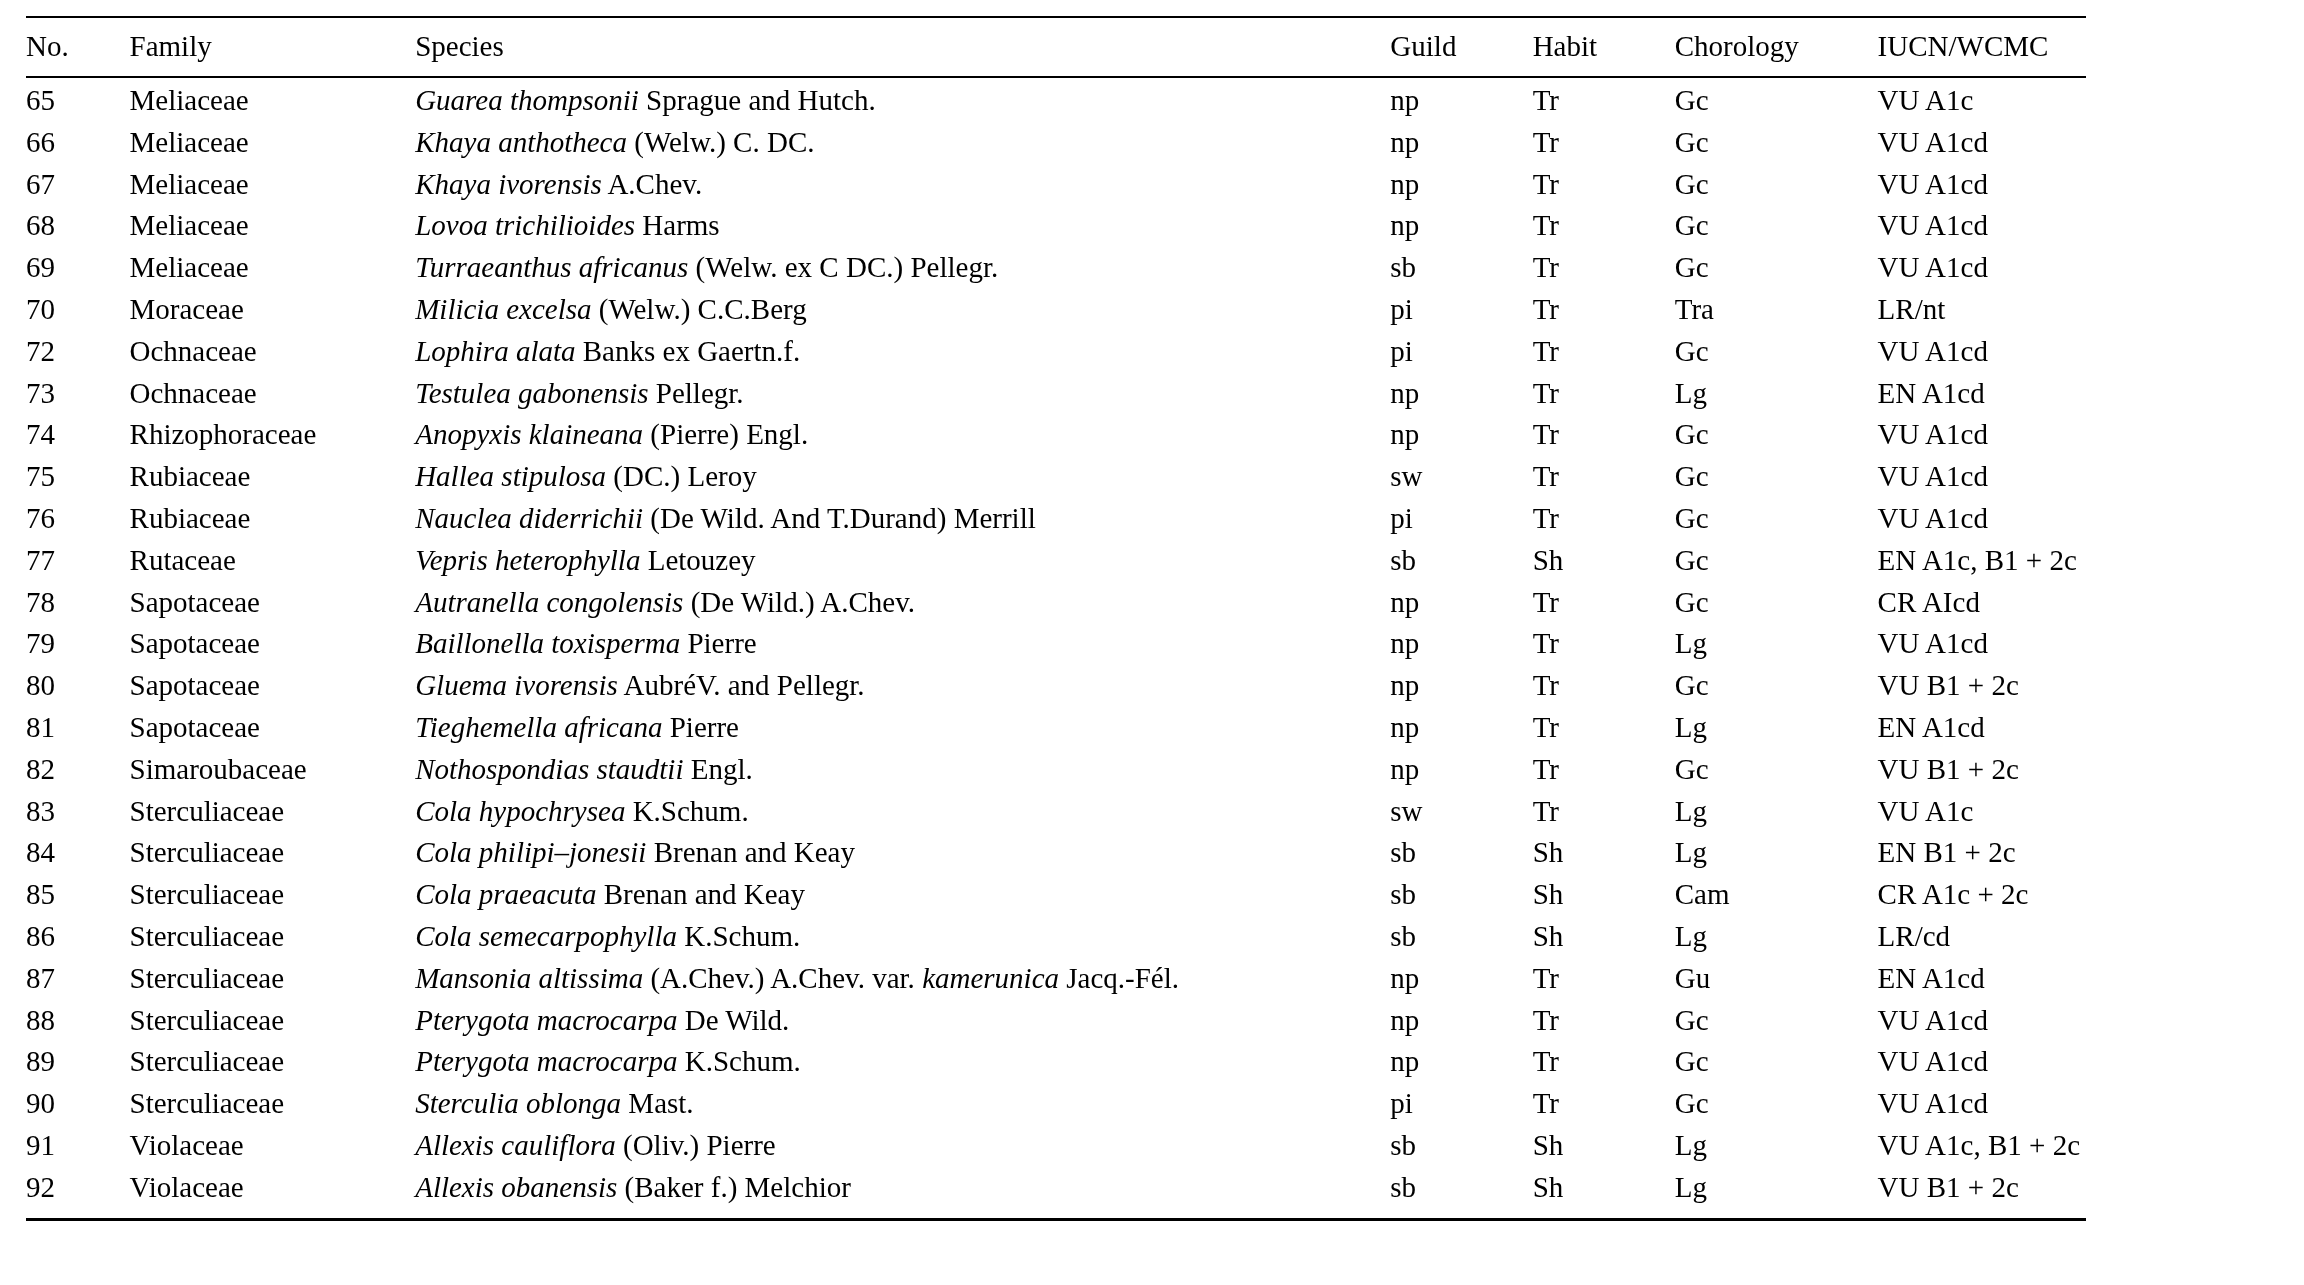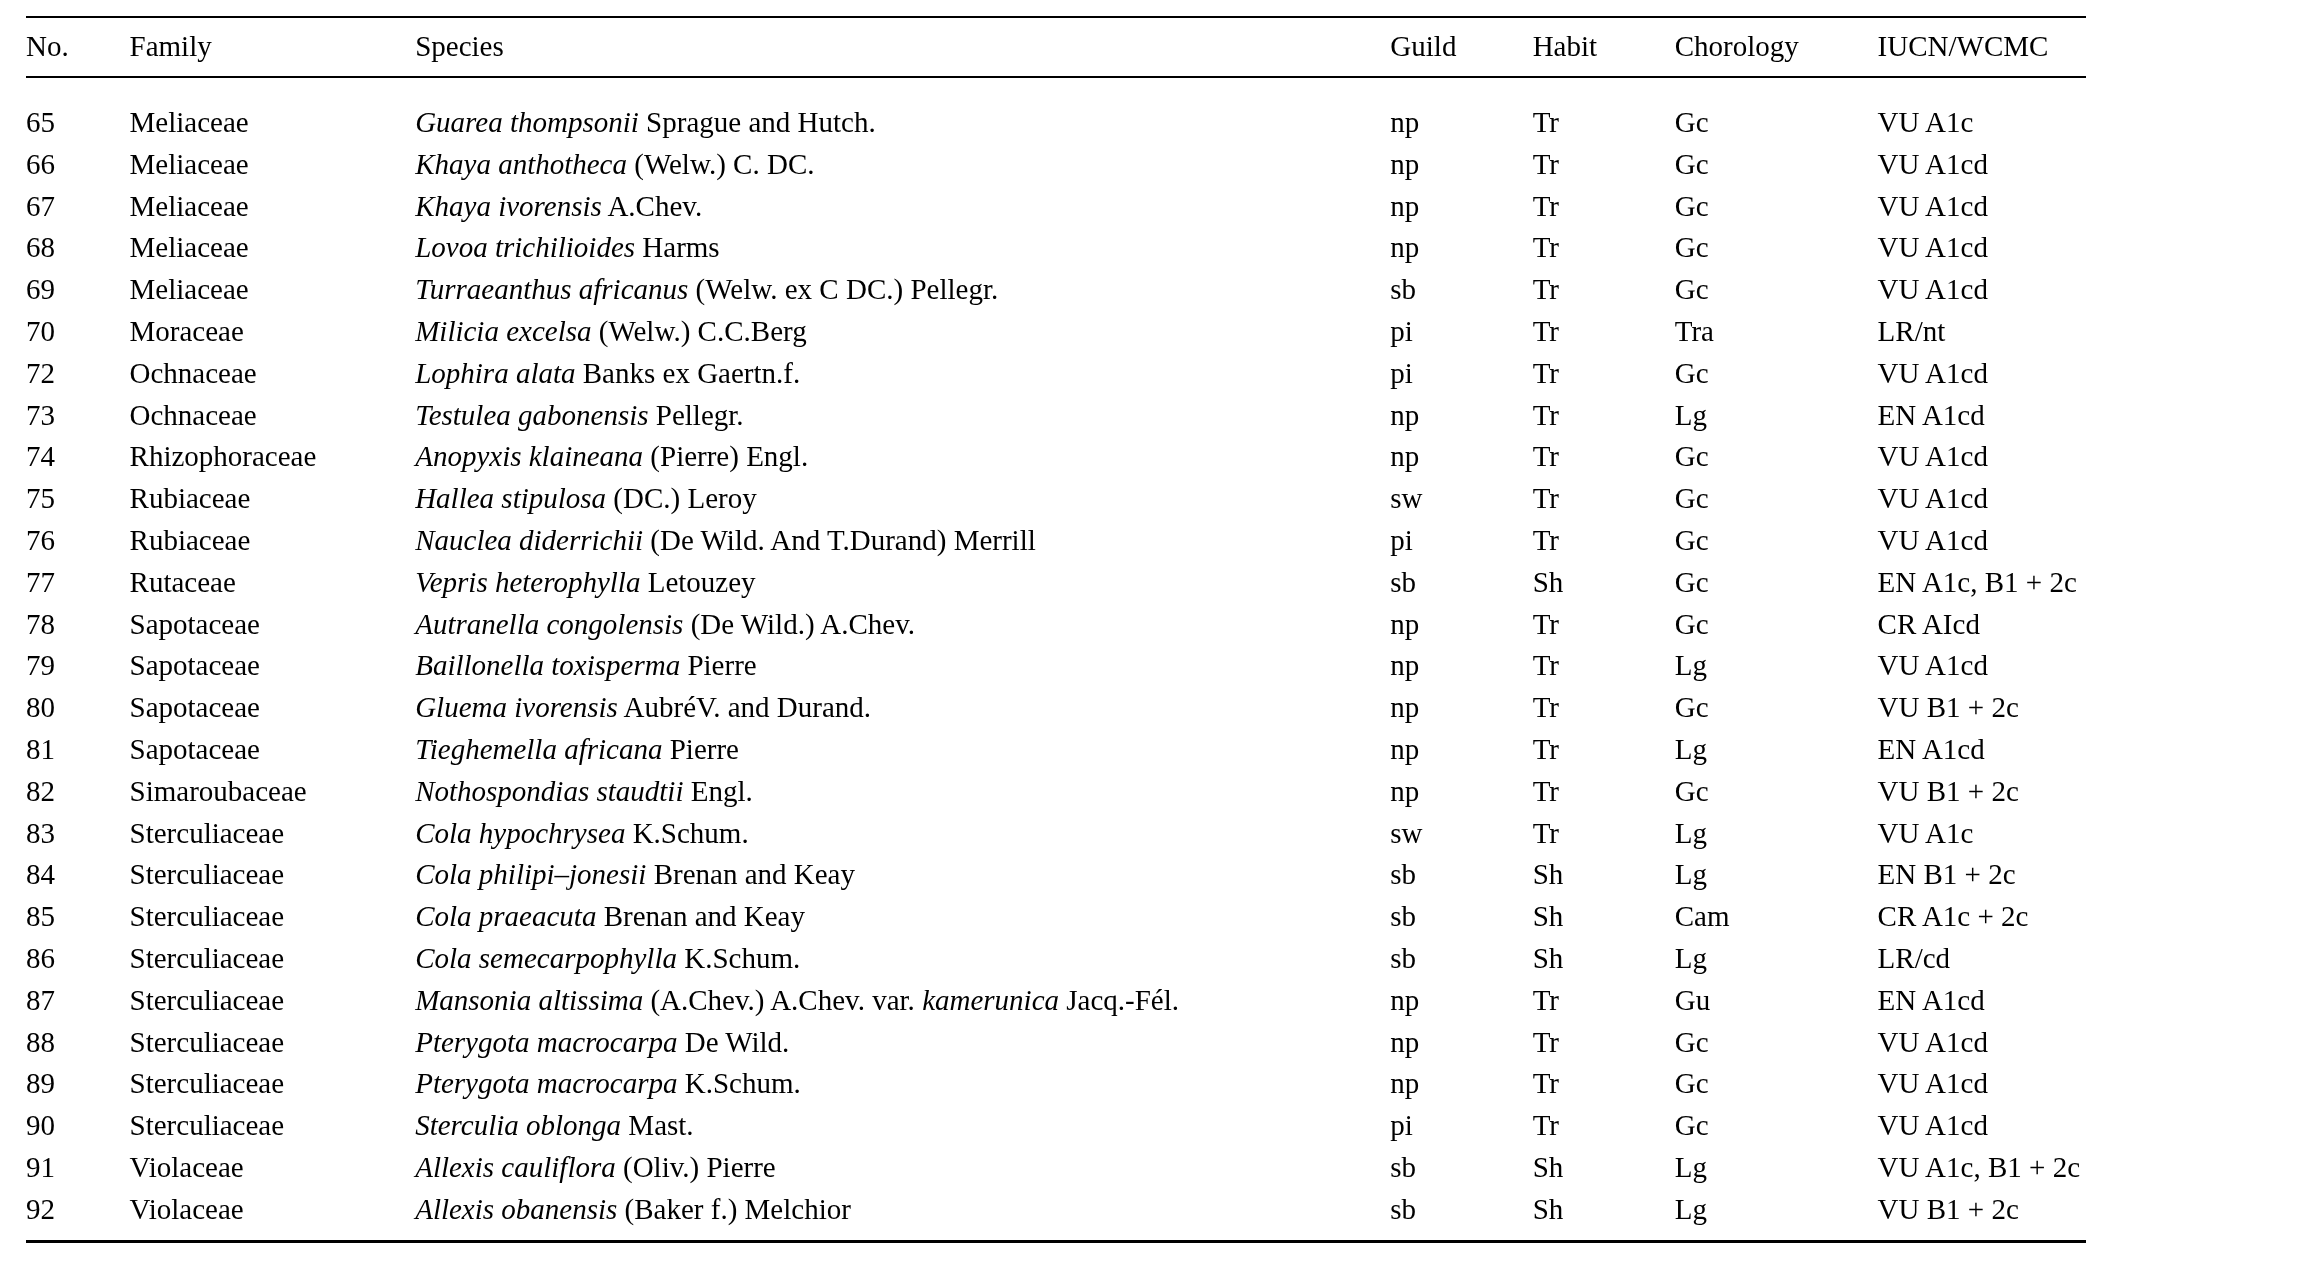--- a/index.html
+++ b/index.html
@@ -34,21 +34,21 @@
     white-space: nowrap;
     vertical-align: baseline;
   }
   table.species-table td {
     padding: 0 6px 0 0;
     height: 41.8px;
     white-space: nowrap;
     vertical-align: baseline;
     line-height: 41.8px;
   }
-  table.species-table tbody tr:first-child td { padding-top: 24px; }
+  table.species-table tbody tr:first-child td { padding-top: 2px; }
   table.species-table tbody tr:last-child td { padding-bottom: 9px; margin-left: 16px; }
   .col-no        { width: 115px; }
   .col-family    { width: 305px; }
   .col-species   { width: 1018px; }
   .col-guild     { width: 157px; }
   .col-habit     { width: 157px; }
   .col-chorology { width: 218px; }
   .col-iucn      { width: auto; }
   td i { }
 </style>
@@ -200,21 +200,21 @@
           <td>Sapotaceae</td>
           <td><i>Baillonella toxisperma</i><span> Pierre</span></td>
           <td>np</td>
           <td>Tr</td>
           <td>Lg</td>
           <td>VU A1cd</td>
         </tr>
         <tr>
           <td>80</td>
           <td>Sapotaceae</td>
-          <td><i>Gluema ivorensis</i><span> AubréV. and Durand.</span></td>
+          <td><i>Gluema ivorensis</i><span> AubréV. and Pellegr.</span></td>
           <td>np</td>
           <td>Tr</td>
           <td>Gc</td>
           <td>VU B1 + 2c</td>
         </tr>
         <tr>
           <td>81</td>
           <td>Sapotaceae</td>
           <td><i>Tieghemella africana</i><span> Pierre</span></td>
           <td>np</td>

